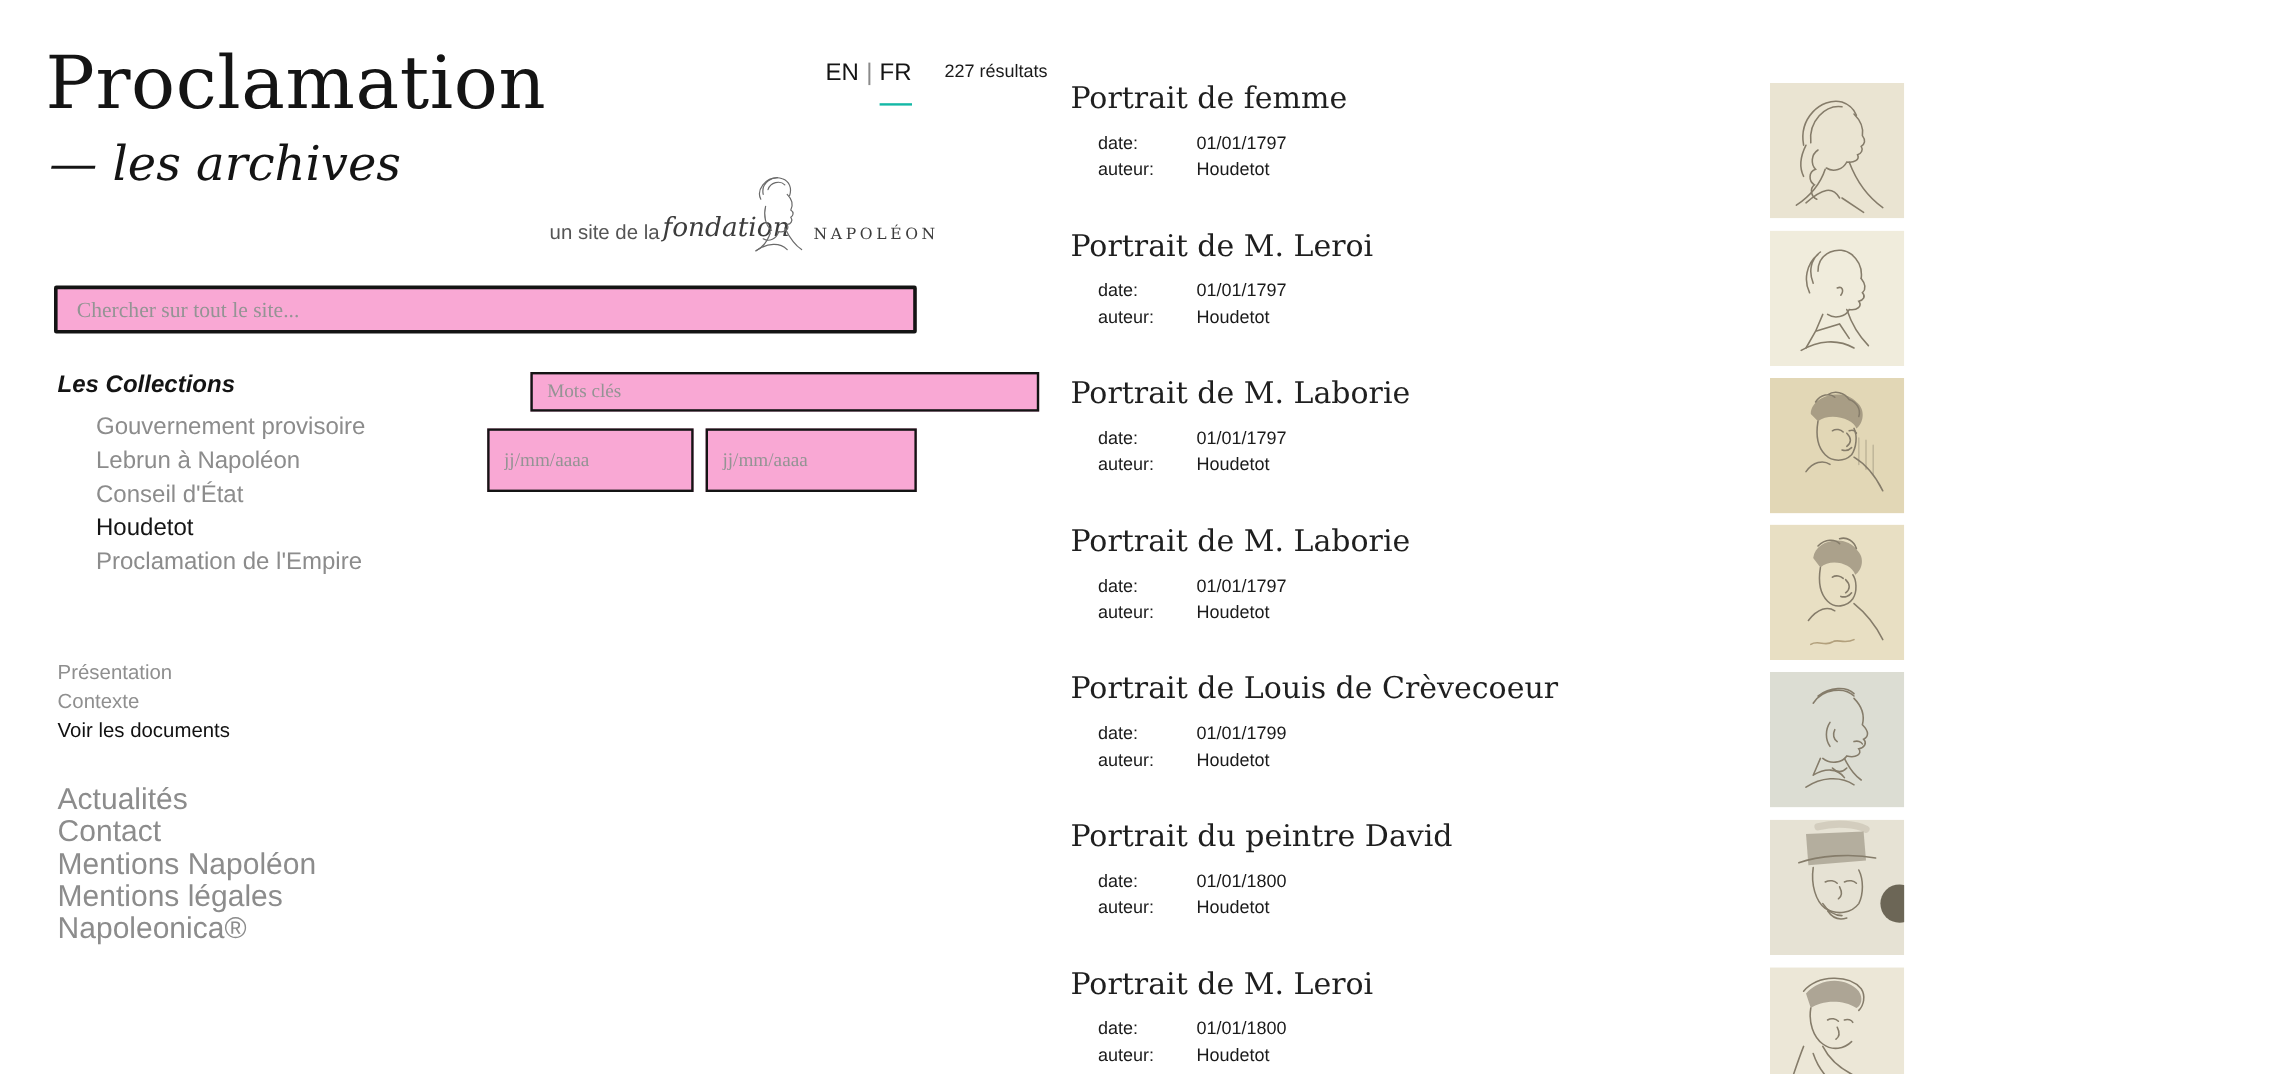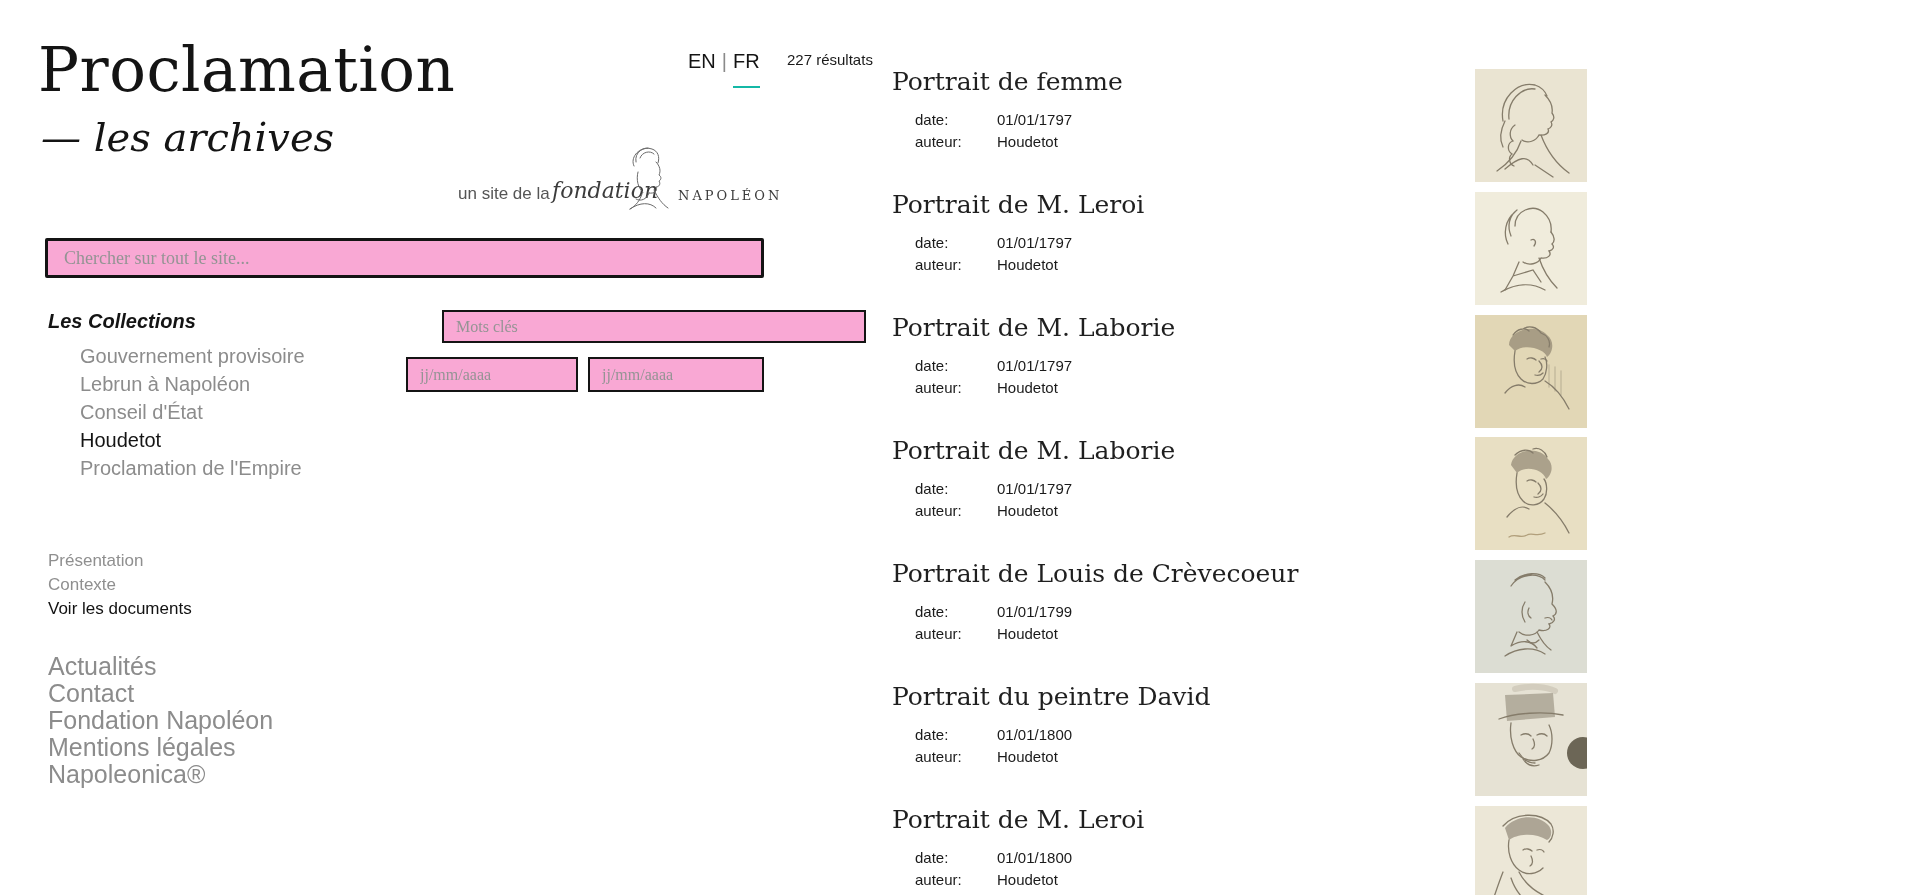--- a/index.html
+++ b/index.html
@@ -17,21 +17,21 @@
   .lang{position:absolute;left:688px;top:50px;font-size:20px;color:#141414;}
   .lang .sep{color:#8a8a8a;padding:0 6px;}
   .lang .cur{border-bottom:2px solid #14b8a6;padding-bottom:14px;}
   .res-count{position:absolute;left:787px;top:51px;font-size:15px;color:#1a1a1a;}
 
   
   input{font-family:Liberation Serif, serif;box-sizing:border-box;outline:none;background:#f9a8d4;color:#1a1a1a;}
   input::placeholder{color:#949494;opacity:1;}
   .site-search{position:absolute;left:45px;top:238px;width:719px;height:40px;border:3px solid #141414;border-radius:2px;font-size:18px;padding:0 16px;}
   .kw-input{position:absolute;left:406px;top:310px;width:424px;height:33px;border:2px solid #141414;font-size:16px;padding:0 12px;margin-left:36px;}
-  .date-input{position:absolute;top:357px;height:35px;border:2px solid #141414;font-size:16px;padding:0 12px;}
+  .date-input{position:absolute;top:357px;height:53px;border:2px solid #141414;font-size:16px;padding:0 12px;}
   .date-from{left:406px;width:172px;}
   .date-to{left:588px;width:176px;}
 
   
   .collections-title{position:absolute;left:48px;top:310px;font-size:20px;font-style:italic;font-weight:600;color:#141414;}
   .collections-list{position:absolute;left:80px;top:342px;}
   .side-item{font-size:20px;line-height:28px;color:#8c8c8c;cursor:pointer;white-space:nowrap;}
   .side-item.active{color:#141414;}
   .section-links{position:absolute;left:48px;top:549px;}
   .side-link{font-size:17px;line-height:24px;color:#8f8f8f;cursor:pointer;white-space:nowrap;}
@@ -90,21 +90,21 @@
       <div class="side-item">Proclamation de l'Empire</div>
     </div>
   <div class="section-links">
       <div class="side-link">Présentation</div>
       <div class="side-link">Contexte</div>
       <div class="side-link active">Voir les documents</div>
     </div>
   <div class="footer-links">
       <div class="foot-link">Actualités</div>
       <div class="foot-link">Contact</div>
-      <div class="foot-link">Fondation Napoléon</div>
+      <div class="foot-link">Mentions Napoléon</div>
       <div class="foot-link">Mentions légales</div>
       <div class="foot-link">Napoleonica®</div>
     </div>
 
   <div id="results">
       <div class="result-item" style="top: 67px;">
         <div class="result-title">Portrait de femme</div>
         <div class="result-meta">
           <div class="meta-row"><span class="meta-label">date:</span><span>01/01/1797</span></div>
           <div class="meta-row"><span class="meta-label">auteur:</span><span>Houdetot</span></div>

